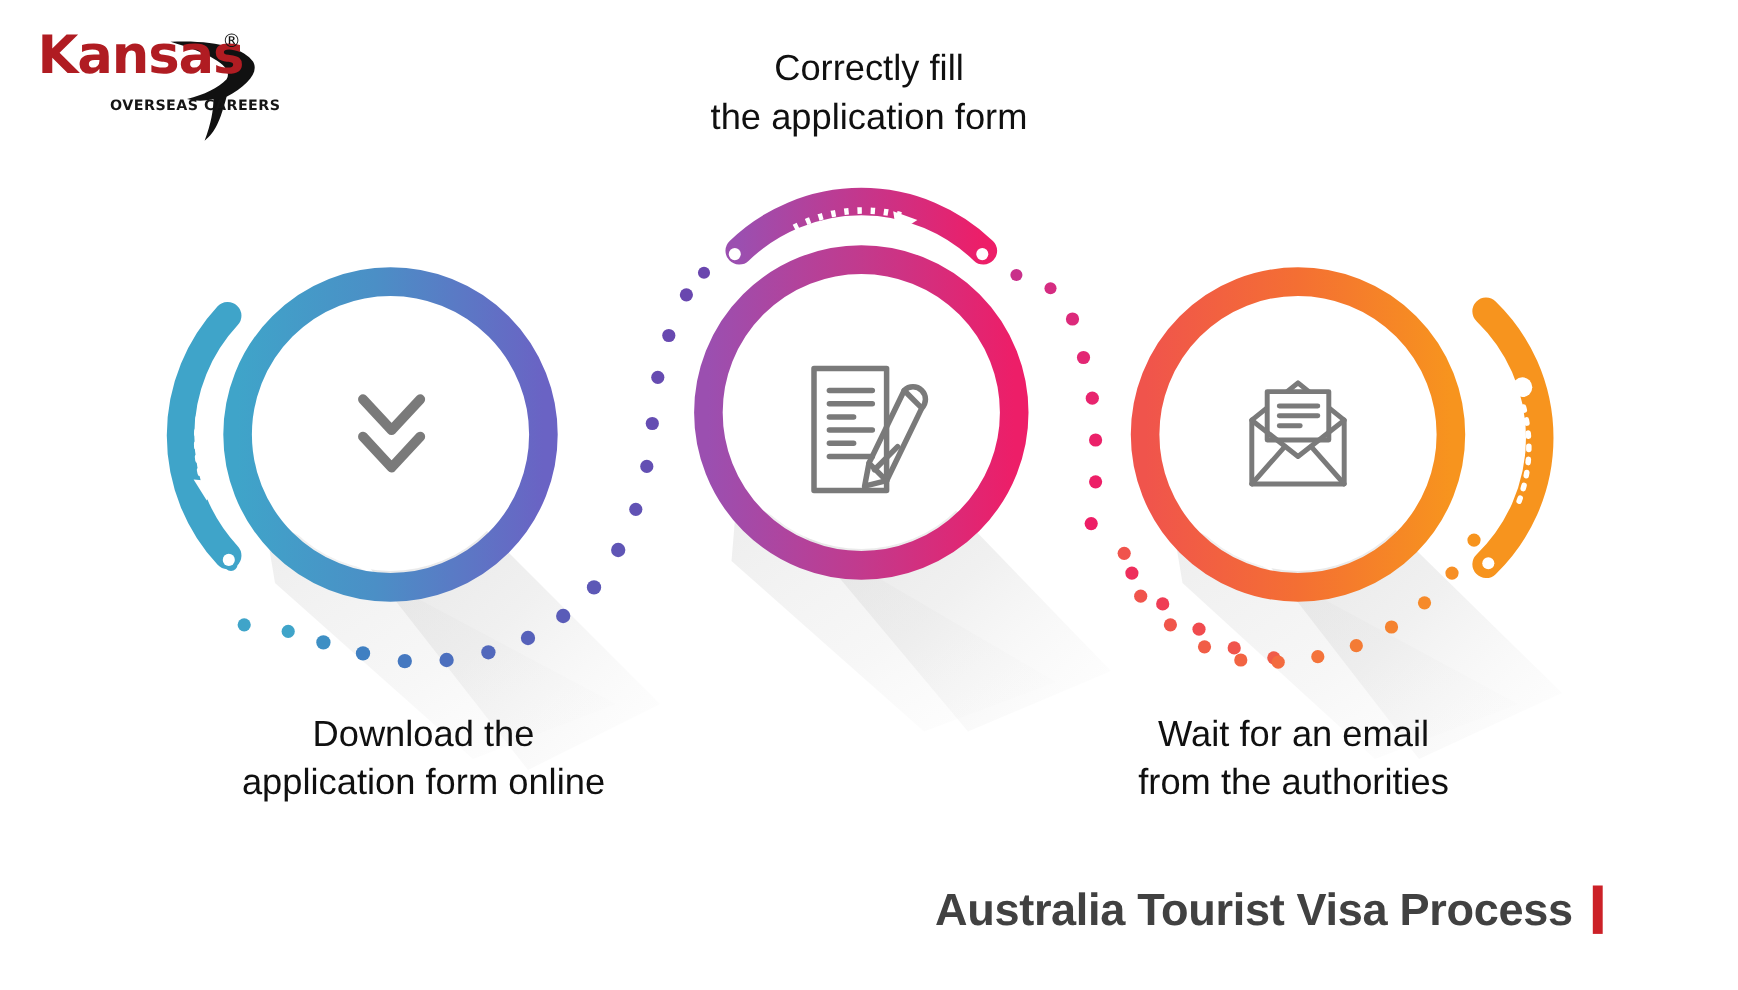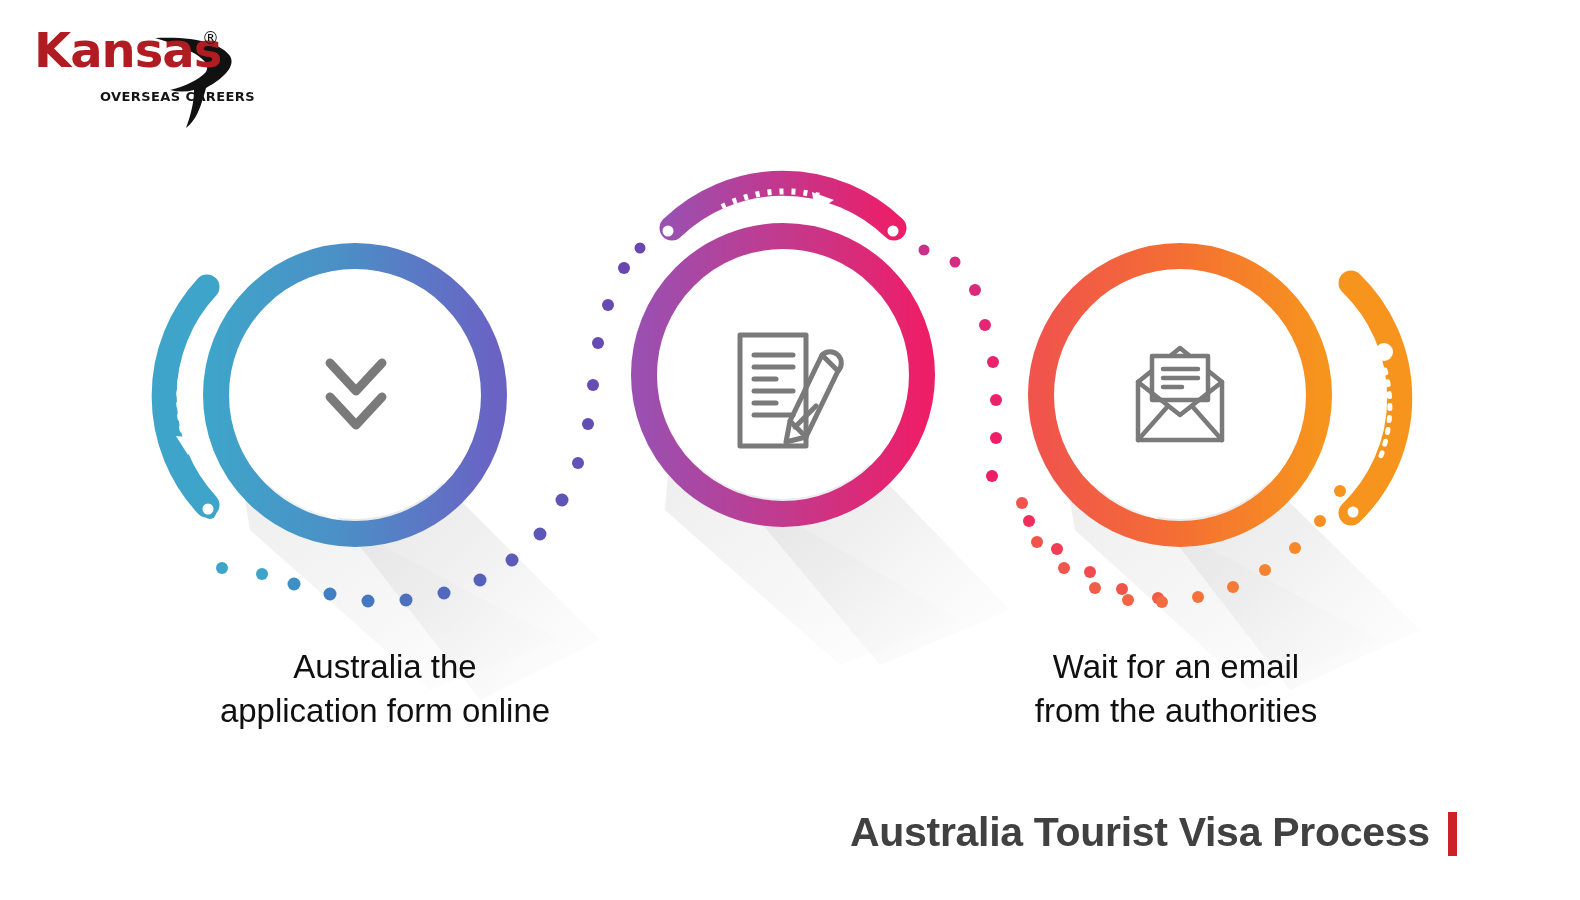--- a/index.html
+++ b/index.html
@@ -87,21 +87,21 @@
   #caption-2 { left: 490px; top: 40px;  width: 600px; }
   #caption-3 { left: 876px; top: 645px; width: 600px; }
 
   
   #title-block {
     position: absolute;
     left: 850px;
     top: 798px;
     height: 58px;
     display: flex;
-    align-items: flex-end;
+    align-items: center;
   }
   #title-text {
     font-family: "Liberation Sans", sans-serif;
     font-size: 41px;
     font-weight: bold;
     color: #414141;
     letter-spacing: -0.3px;
     white-space: nowrap;
   }
   #title-bar {
@@ -297,22 +297,24 @@
                C 212,62 196,50 155,38 Z" fill="#111111"></path>
     </g>
   </svg>
 
   <div id="logo">
     <div id="logo-word">Kansas</div>
     <div id="logo-reg">®</div>
     <div id="logo-sub">OVERSEAS CAREERS</div>
   </div>
 
-  <div class="caption" id="caption-1">Australia the
+  <div class="caption" id="caption-1">Download the
 application form online</div>
+  <div class="caption" id="caption-2">Correctly fill
+the application form</div>
   <div class="caption" id="caption-3">Wait for an email
 from the authorities</div>
 
   <div id="title-block">
     <div id="title-text">Australia Tourist Visa Process</div>
     <div id="title-bar"></div>
   </div>
 
 </div>
 

